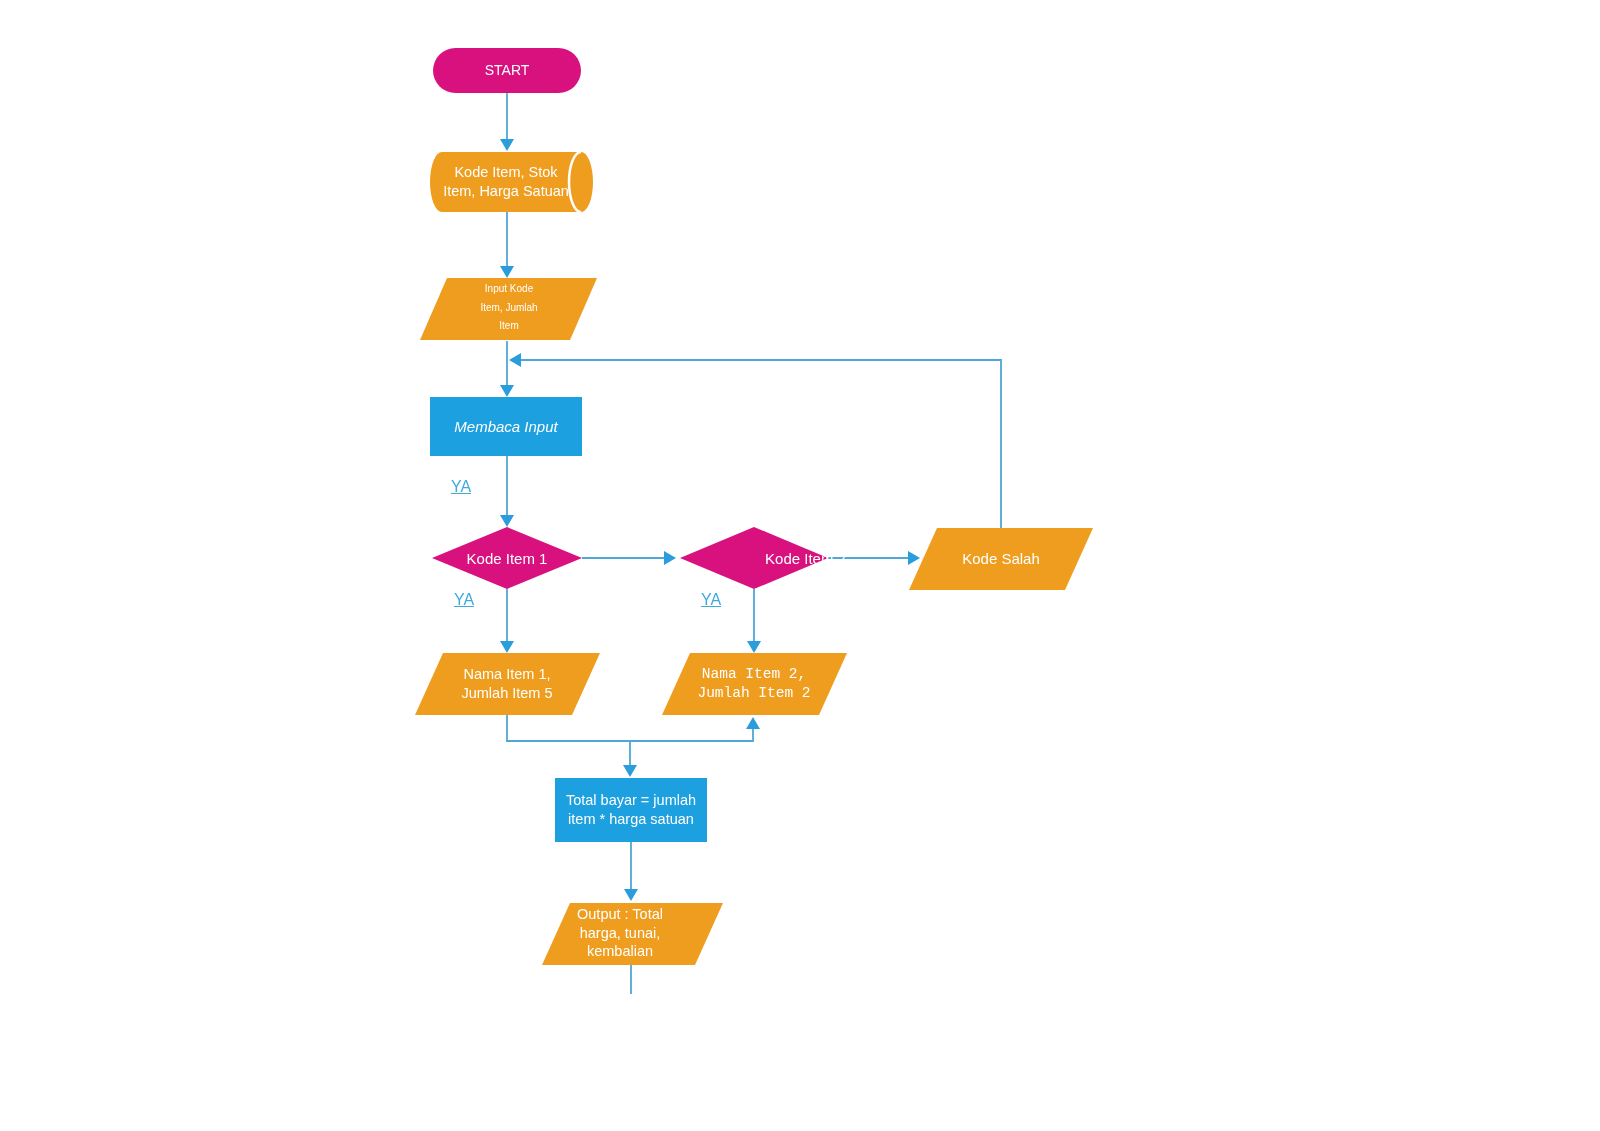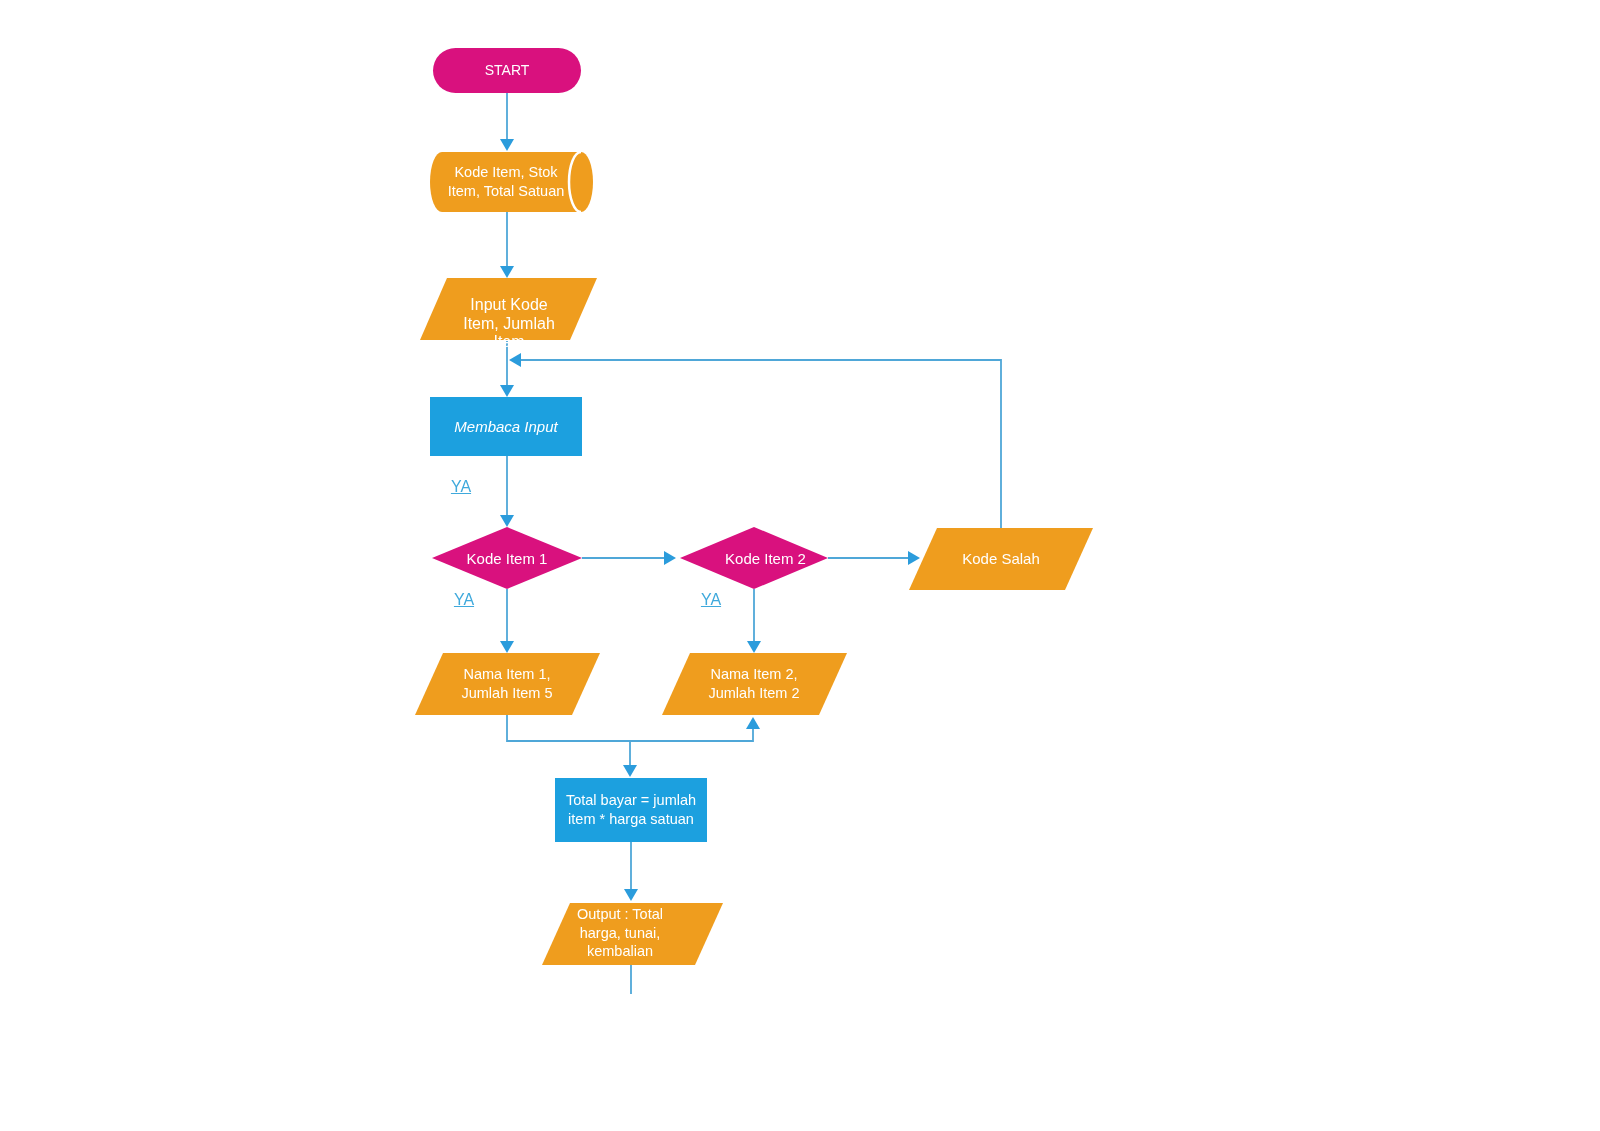--- a/index.html
+++ b/index.html
@@ -140,43 +140,43 @@
     </g>
     <g>
       <rect class="shape-pink" x="553" y="1029" width="155" height="44" rx="22"></rect>
     </g>
   </svg>
 
   <div class="node-label" style="left:507px;top:70px;font-size:14px;">START</div>
 
   <div class="node-label" style="left:506px;top:182px;font-size:14.5px;">
     <span>Kode Item, Stok</span>
-    <span>Item, Total Satuan</span>
+    <span>Item, Harga Satuan</span>
   </div>
 
-  <div class="node-label" style="left:509px;top:324px;font-size:16px;line-height:18.5px;text-align:center;">
+  <div class="node-label" style="left:509px;top:308px;font-size:10px;line-height:18.5px;text-align:center;">
     <span>Input Kode</span>
     <span>Item, Jumlah</span>
     <span>Item</span>
   </div>
 
   <div class="node-label" style="left:506px;top:426px;font-style:italic;">Membaca Input</div>
 
   <div class="node-label" style="left:507px;top:558px;">Kode Item 1</div>
 
-  <div class="node-label" style="left:754px;top:558px;padding-left:23px;">Kode Item 2</div>
+  <div class="node-label" style="left:794px;top:558px;padding-left:23px;">Kode Item 2</div>
 
   <div class="node-label" style="left:1001px;top:558px;">Kode Salah</div>
 
   <div class="node-label" style="left:507px;top:684px;font-size:14.5px;">
     <span>Nama Item 1,</span>
     <span>Jumlah Item 5</span>
   </div>
 
-  <div class="node-label" style="left:754px;top:684px;font-size:14.5px;">
+  <div class="node-label" style="left:754px;top:684px;font-size:14.5px;font-family:Liberation Mono, monospace;">
     <span>Nama Item 2,</span>
     <span>Jumlah Item 2</span>
   </div>
 
   <div class="node-label" style="left:631px;top:810px;font-size:14.5px;">
     <span>Total bayar = jumlah</span>
     <span>item * harga satuan</span>
   </div>
 
   <div class="node-label" style="left:620px;top:933px;font-size:14.5px;line-height:18.5px;">

